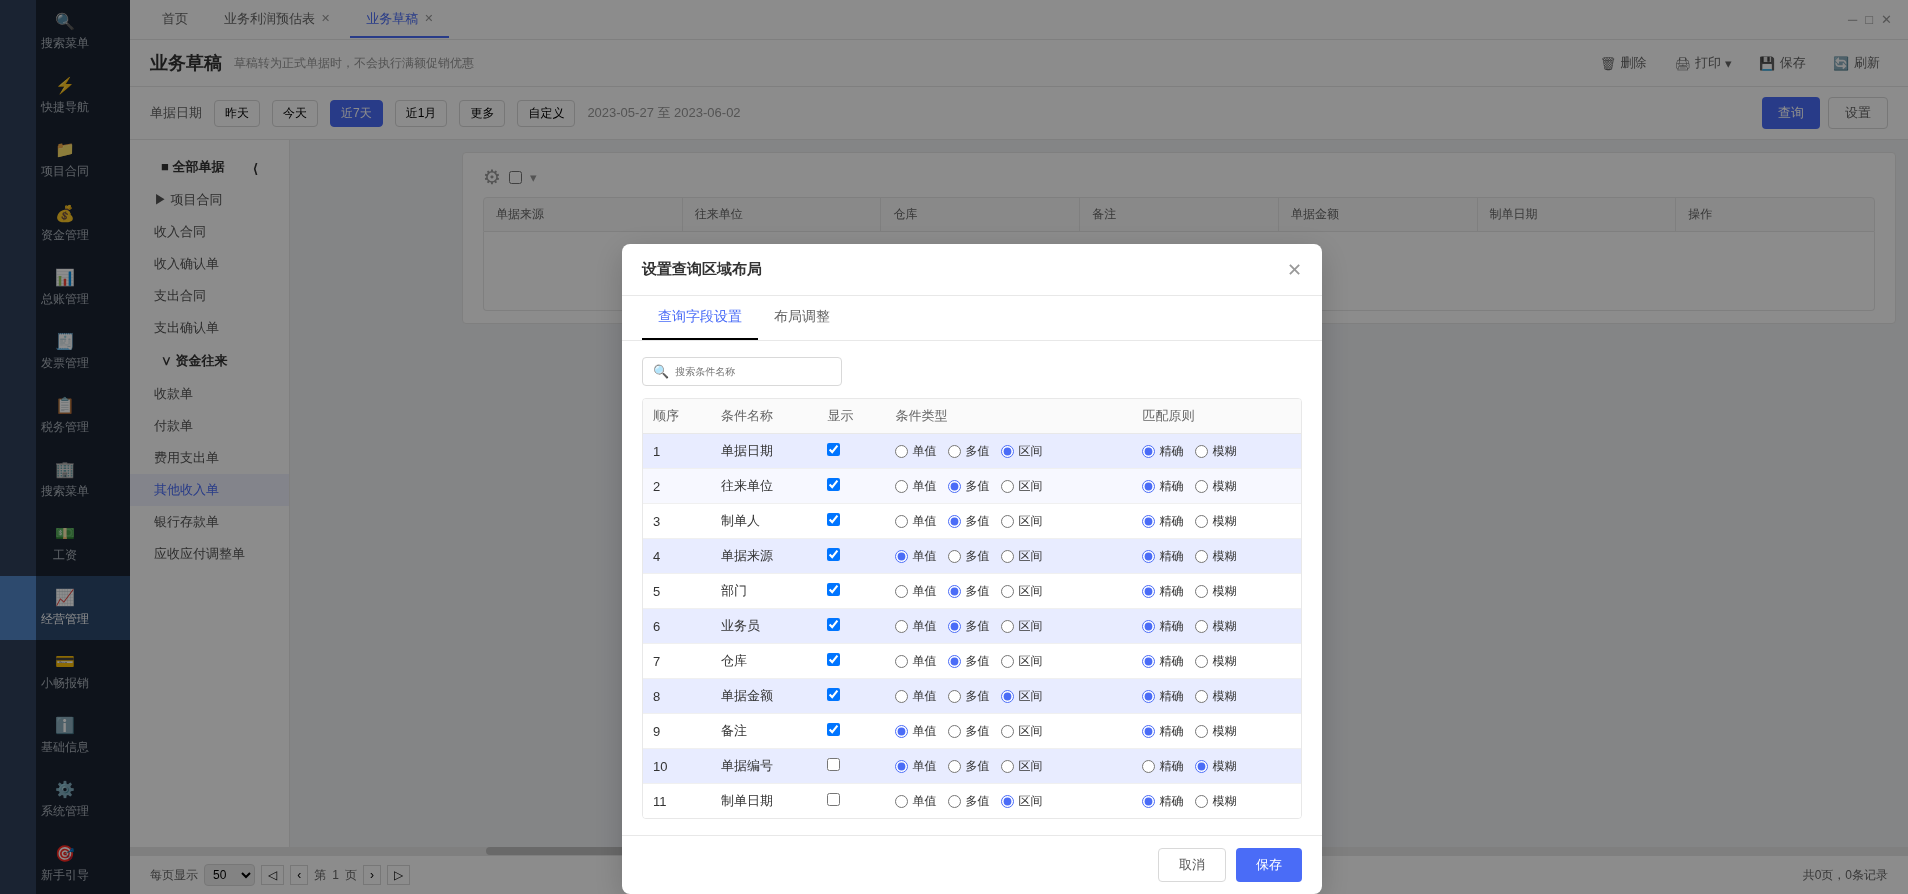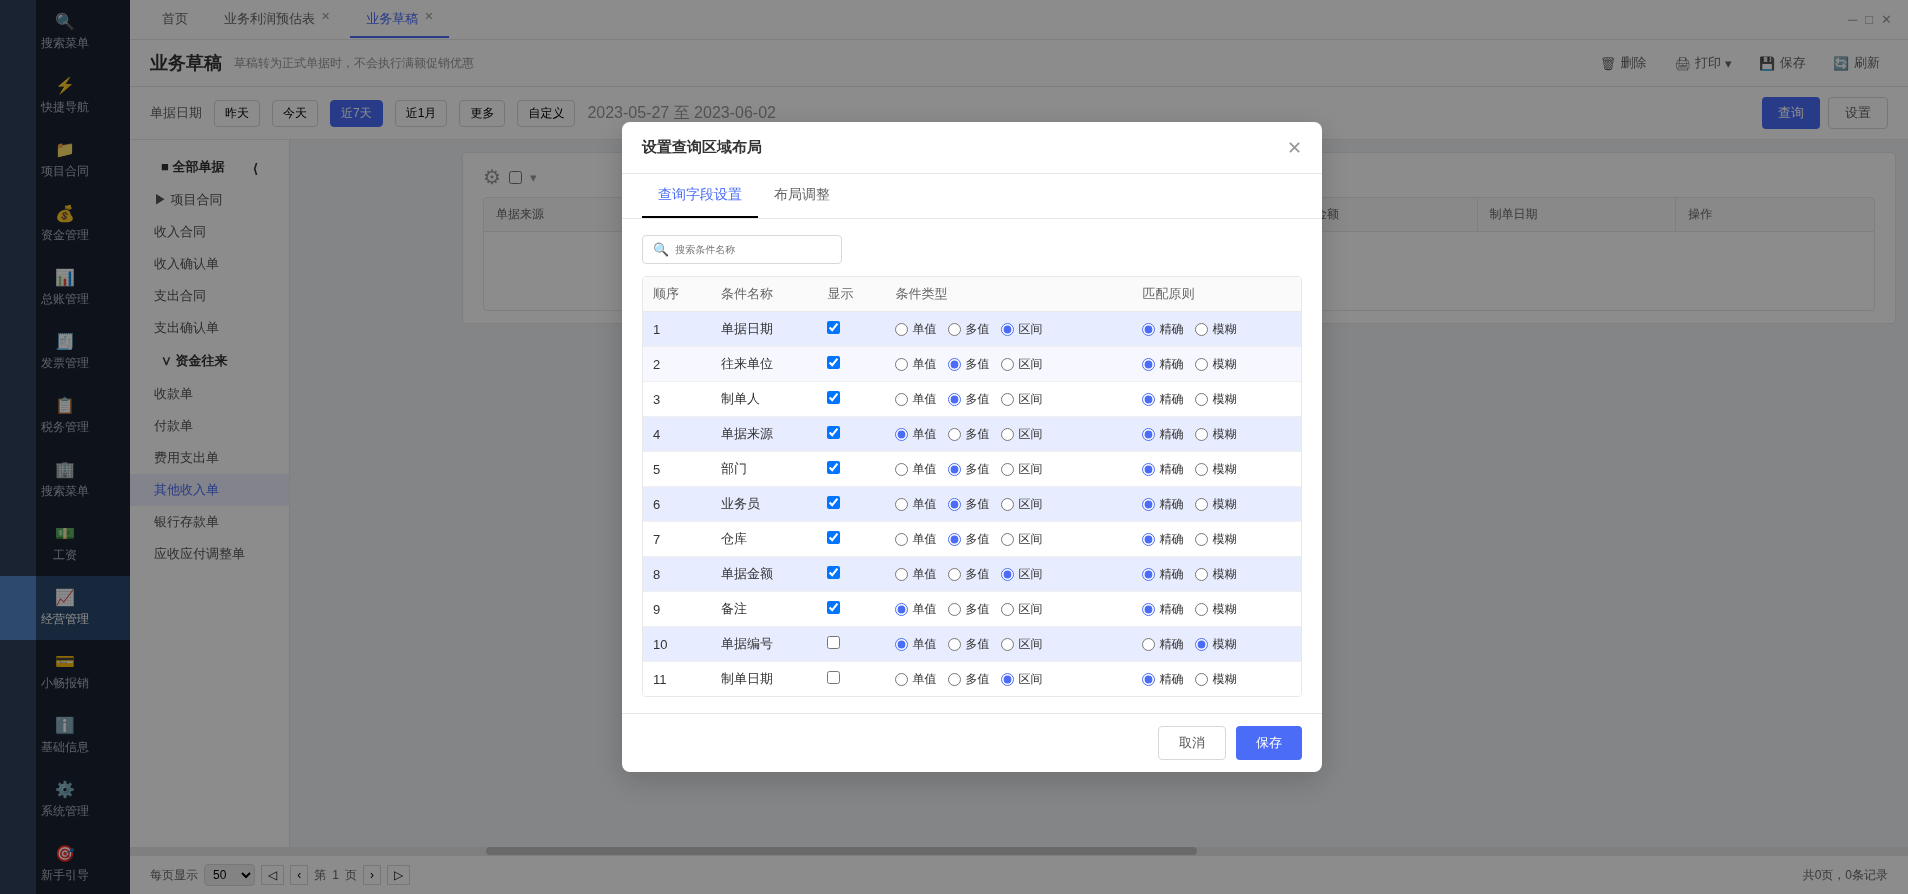--- a/index.html
+++ b/index.html
@@ -12,49 +12,49 @@
     .sidebar { width: 130px; background: #1a2332; color: #adb5bd; display: flex; flex-direction: column; flex-shrink: 0; }
     .sidebar-item { display: flex; flex-direction: column; align-items: center; padding: 12px 8px; cursor: pointer; font-size: 12px; gap: 4px; }
     .sidebar-item.active { background: #2d4a6e; color: #fff; }
     .sidebar-icon { font-size: 16px; }
 
     
     .main-area { flex: 1; display: flex; flex-direction: column; background: #f0f2f5; overflow: hidden; }
 
     
     .tab-bar { background: #fff; border-bottom: 1px solid #e8e8e8; display: flex; align-items: center; padding: 0 16px; height: 40px; gap: 4px; }
-    .tab { padding: 8px 16px; cursor: pointer; font-size: 13px; color: #666; border-bottom: 2px solid transparent; display: flex; gap: 6px; }
+    .tab { padding: 8px 16px; cursor: pointer; font-size: 13px; color: #666; border-bottom: 2px solid transparent; display: flex; align-items: center; gap: 6px; }
     .tab.active { color: #4a6cf7; border-bottom: 2px solid #4a6cf7; }
     .tab .close-btn { color: #999; font-size: 11px; }
 
     
     .page-header { background: #fff; padding: 10px 20px; border-bottom: 1px solid #e8e8e8; display: flex; align-items: center; justify-content: space-between; }
     .page-title-area { display: flex; align-items: center; gap: 12px; }
     .page-title { font-size: 18px; font-weight: 600; color: #333; }
     .page-subtitle { font-size: 12px; color: #999; }
     .header-actions { display: flex; gap: 12px; align-items: center; }
     .header-btn { display: flex; align-items: center; gap: 4px; font-size: 13px; color: #666; cursor: pointer; padding: 4px 8px; }
 
     
     .filter-bar { background: #fff; padding: 10px 20px; border-bottom: 1px solid #e8e8e8; display: flex; align-items: center; gap: 12px; flex-wrap: wrap; }
     .filter-label { color: #666; font-size: 13px; }
     .filter-btn { padding: 4px 10px; border: 1px solid #d9d9d9; border-radius: 4px; cursor: pointer; font-size: 12px; background: #fff; }
     .filter-btn.active { background: #4a6cf7; color: #fff; border-color: #4a6cf7; }
-    .date-range { font-size: 16px; color: #999; text-align: center; }
+    .date-range { font-size: 13px; color: #999; text-align: center; }
     .query-btn { background: #4a6cf7; color: #fff; border: none; padding: 6px 16px; border-radius: 4px; cursor: pointer; font-size: 13px; margin-left: auto; }
     .set-btn { background: #fff; color: #666; border: 1px solid #d9d9d9; padding: 6px 16px; border-radius: 4px; cursor: pointer; font-size: 13px; }
 
     
     .sidebar-list { width: 160px; background: #fff; border-right: 1px solid #e8e8e8; height: 100%; position: absolute; left: 0; top: 0; padding: 10px 0; }
     .sidebar-section { padding: 8px 31px; display: flex; align-items: flex-end; justify-content: space-between; cursor: pointer; font-size: 13px; font-weight: 600; }
     .sidebar-list-item { padding: 7px 16px 7px 24px; cursor: pointer; font-size: 13px; color: #555; }
     .sidebar-list-item.active { background: #eff1fe; color: #4a6cf7; }
 
     
-    .overlay { position: fixed; top: 0; left: 0; right: 0; bottom: 0; background: rgba(0,0,0,0.45); z-index: 100; display: flex; align-items: center; justify-content: center; margin-left: 36px; }
+    .overlay { position: fixed; top: 0; left: 0; right: 0; bottom: 0; background: rgba(0,0,0,0.45); z-index: 100; display: flex; align-items: flex-end; justify-content: center; margin-left: 36px; }
 
     
     .modal { background: #fff; border-radius: 8px; box-shadow: 0 8px 32px rgba(0,0,0,0.18); width: 700px; max-height: 680px; display: flex; flex-direction: column; position: relative; }
     .modal-header { padding: 16px 20px; border-bottom: 1px solid #e8e8e8; display: flex; align-items: center; justify-content: space-between; }
     .modal-title { font-size: 15px; font-weight: 600; color: #333; }
     .modal-close { cursor: pointer; color: #999; font-size: 18px; line-height: 1; }
     .modal-tabs { display: flex; padding: 0 20px; border-bottom: 1px solid #e8e8e8; gap: 0; }
     .modal-tab { padding: 12px 16px; cursor: pointer; font-size: 14px; color: #666; border-bottom: 2px solid transparent; }
     .modal-tab.active { color: #4a6cf7; border-bottom: 2px solid #000000; }
     .modal-body { flex: 1; overflow: hidden; padding: 16px 20px; display: flex; flex-direction: column; gap: 12px; }

